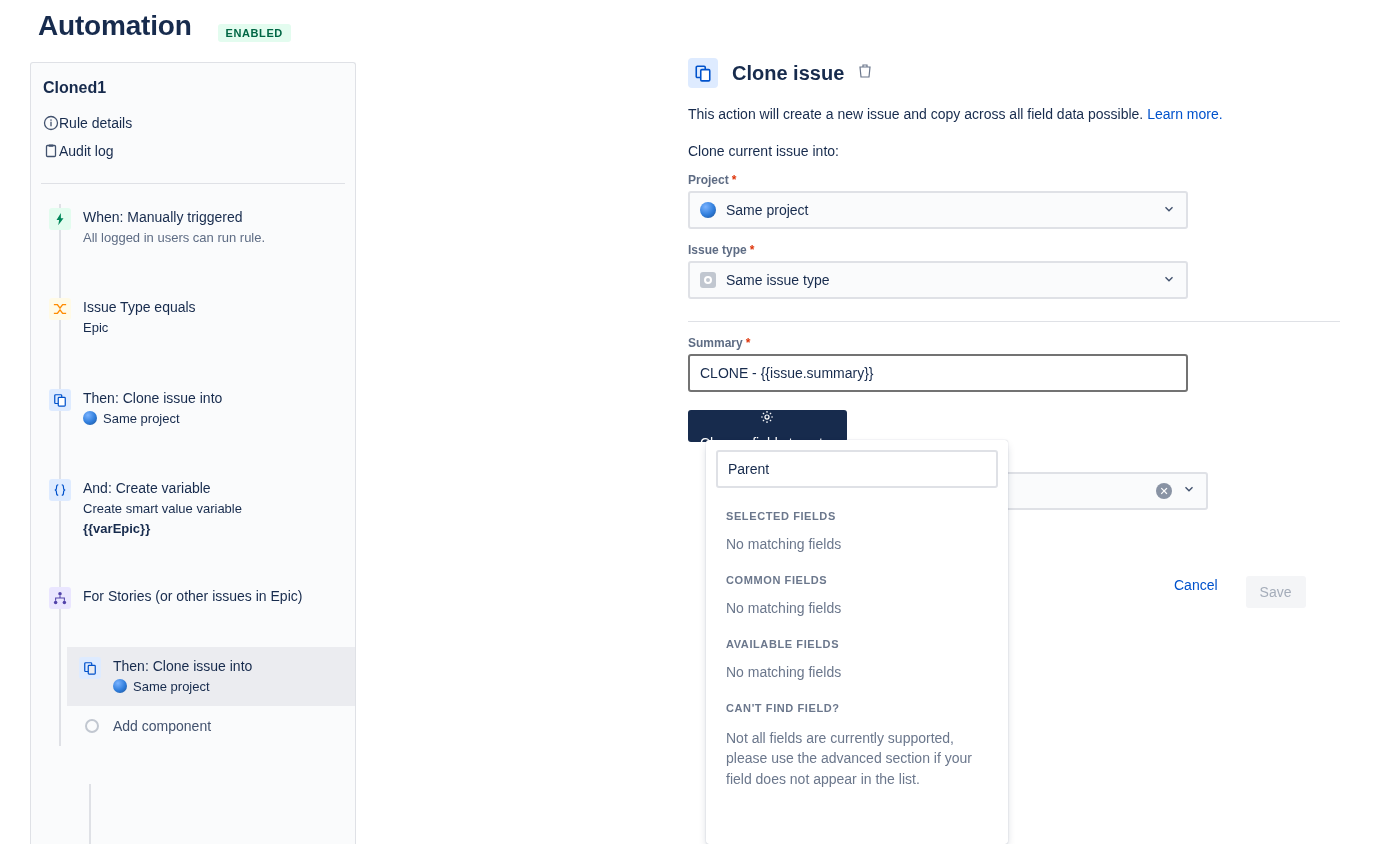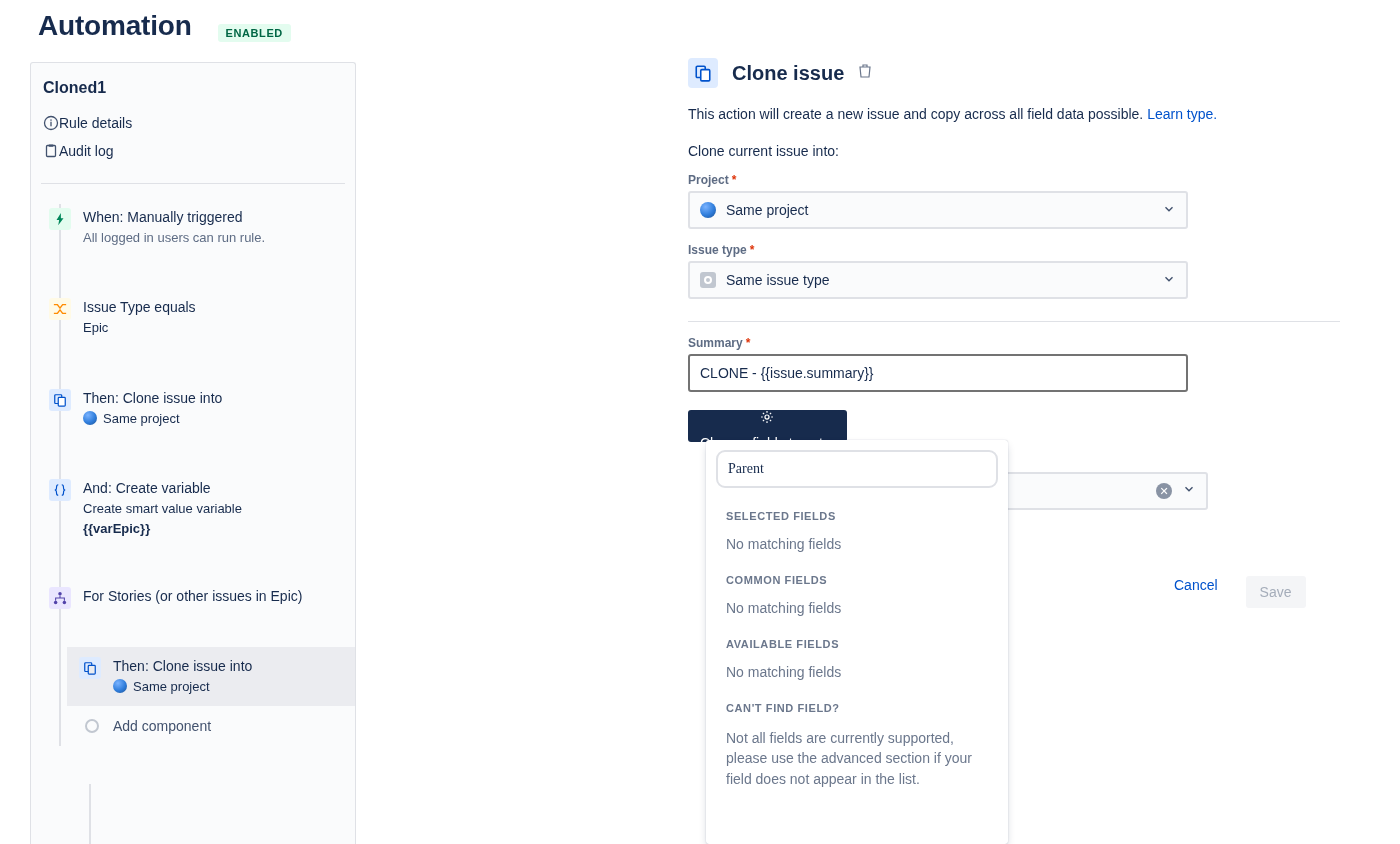--- a/index.html
+++ b/index.html
@@ -140,23 +140,23 @@
 
   
   .dropdown {
     position: absolute; left: 706px; top: 440px; width: 302px; height: 404px;
     background: #fff; border-radius: 3px;
     box-shadow: 0 4px 8px -2px rgba(9,30,66,0.25), 0 0 1px rgba(9,30,66,0.31);
     overflow: hidden; z-index: 20;
   }
   .dd-search-wrap { padding: 10px 10px 0 10px; }
   .dd-search {
-    width: 282px; height: 38px; border: 2px solid #dfe1e6; border-radius: 9px;
+    width: 282px; height: 38px; border: 2px solid #dfe1e6; border-radius: 3px;
     background: #fff; font-size: 14px; color: #172b4d; padding: 0 10px;
-    font-family: Liberation Serif, serif;
+    font-family: Liberation Sans, sans-serif;
   }
   .dd-section { margin-top: 22px; padding: 0 20px; }
   .dd-head { font-size: 11px; font-weight: 700; letter-spacing: 0.6px; color: #6b778c; }
   .dd-empty { font-size: 14px; color: #6b778c; margin-top: 14px; }
   .dd-note { font-size: 14px; color: #6b778c; margin-top: 14px; line-height: 1.45; }
 </style>
 </head>
 <body>
 
 <div class="page">
@@ -296,21 +296,21 @@
       <div class="detail-title">Clone issue</div>
       <div class="trash">
         <svg width="14" height="16" viewBox="0 0 14 16">
             <path d="M2 4h10l-1 10H3L2 4zM5 2h4v2H5z" fill="none" stroke="#6b778c" stroke-width="1.2"></path>
           </svg>
       </div>
     </div>
 
     <div class="detail-desc">
       <span>This action will create a new issue and copy across all field data possible.</span>
-      <a class="link">Learn type.</a>
+      <a class="link">Learn more.</a>
     </div>
 
     <div class="clone-into">Clone current issue into:</div>
 
     
     <div class="field">
       <div class="field-label">
         <span>Project</span><span class="req">*</span>
       </div>
       <div class="select">

